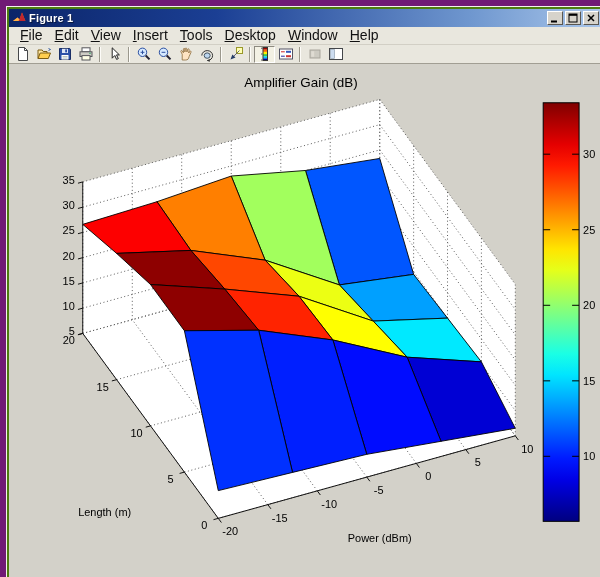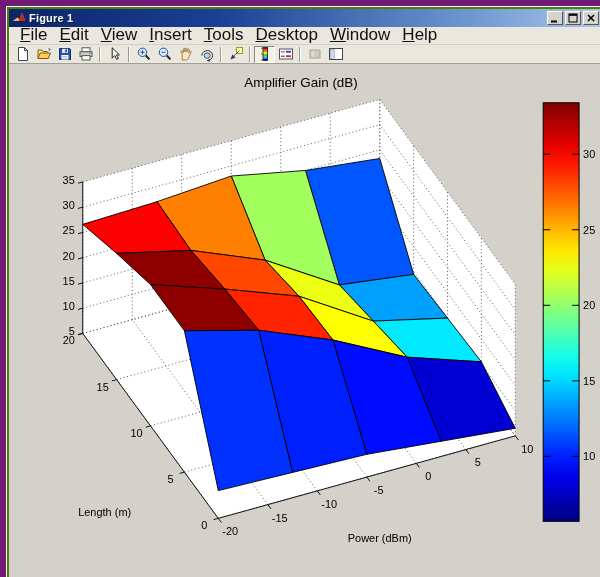--- a/index.html
+++ b/index.html
@@ -8,21 +8,21 @@
   .titlebar{position:absolute;top:3px;left:3px;right:3px;height:18px;
             background:linear-gradient(90deg,#0b2569 0%,#1b3f94 35%,#6f97cf 78%,#a9c6ea 100%);
             display:flex;align-items:center;padding:0 2px;}
   .app-icon{width:14px;height:14px;margin:0 3px 0 1px;display:inline-flex;}
   .title-text{color:#ffffff;font-weight:bold;font-size:11px;letter-spacing:.2px;flex:1;
               text-shadow:1px 1px 0 rgba(0,0,0,.45);white-space:nowrap;}
   .win-buttons{display:flex;gap:2px;align-items:center;}
   .winbtn{width:16px;height:14px;background:#d6d3cb;border:1px solid;padding:0;margin:0;
           border-color:#fff #5a5751 #5a5751 #fff;display:inline-flex;align-items:center;justify-content:center;cursor:default;}
   .menubar{position:absolute;top:21px;left:3px;right:3px;height:17px;background:#e9e7de;
-           display:flex;align-items:center;padding-left:5px;border-bottom:1px solid #d2cfc5;font-size:17px;}
+           display:flex;align-items:center;padding-left:5px;border-bottom:1px solid #d2cfc5;font-size:14px;}
   .menu-item{padding:1px 6px 2px 6px;color:#111;white-space:nowrap;}
   .menu-item u{text-decoration:underline;}
   .toolbar{position:absolute;top:39px;left:3px;right:3px;height:18px;background:#e9e7de;
            display:flex;align-items:center;padding-left:3px;border-bottom:1px solid #a19e93;}
   .tbtn{width:21px;height:17px;border:1px solid transparent;background:transparent;padding:0;margin:0;
         display:inline-flex;align-items:center;justify-content:center;}
   .tbtn.pressed{background:#f3f1e4;border-color:#8d8a80 #ffffff #ffffff #8d8a80;}
   .tbtn.disabled{opacity:.9;}
   .tsep{width:0;height:15px;border-left:1px solid #9b988d;border-right:1px solid #fdfcf8;margin:0 3px;}
   .canvas{position:absolute;top:58px;left:3px;right:3px;bottom:3px;background:#d3d1c9;}

